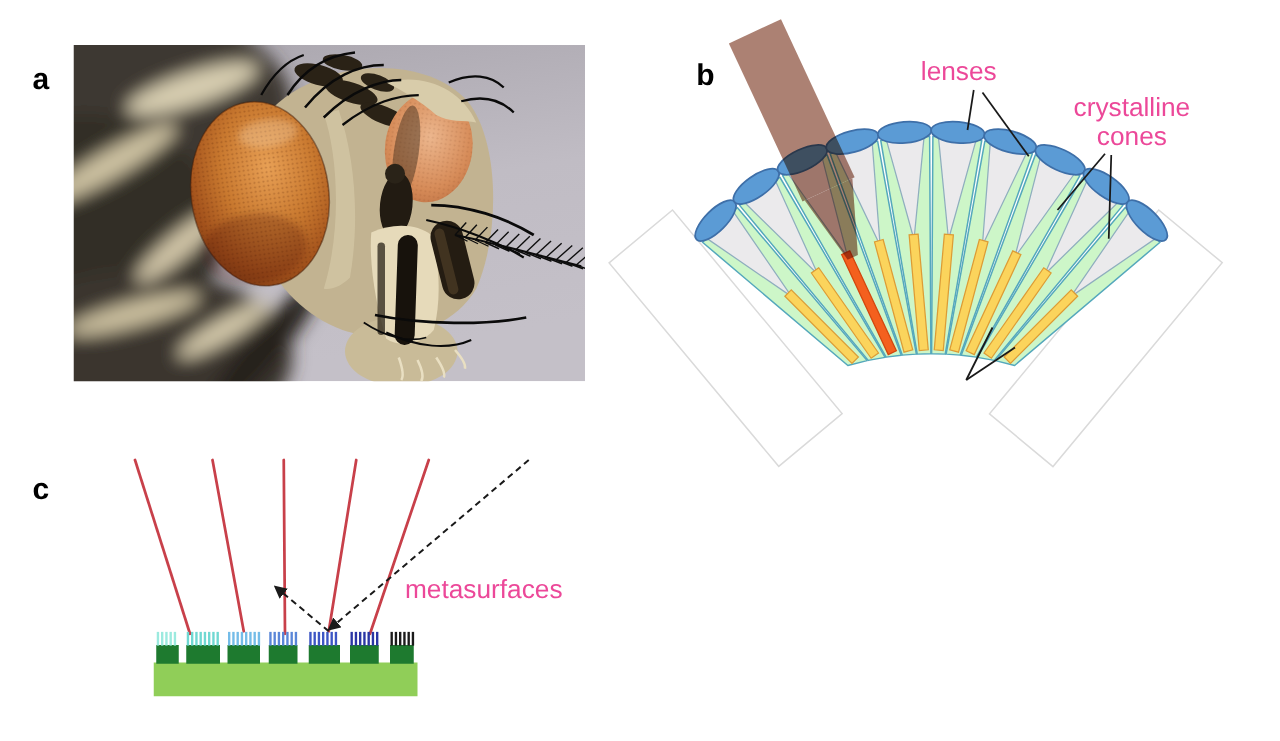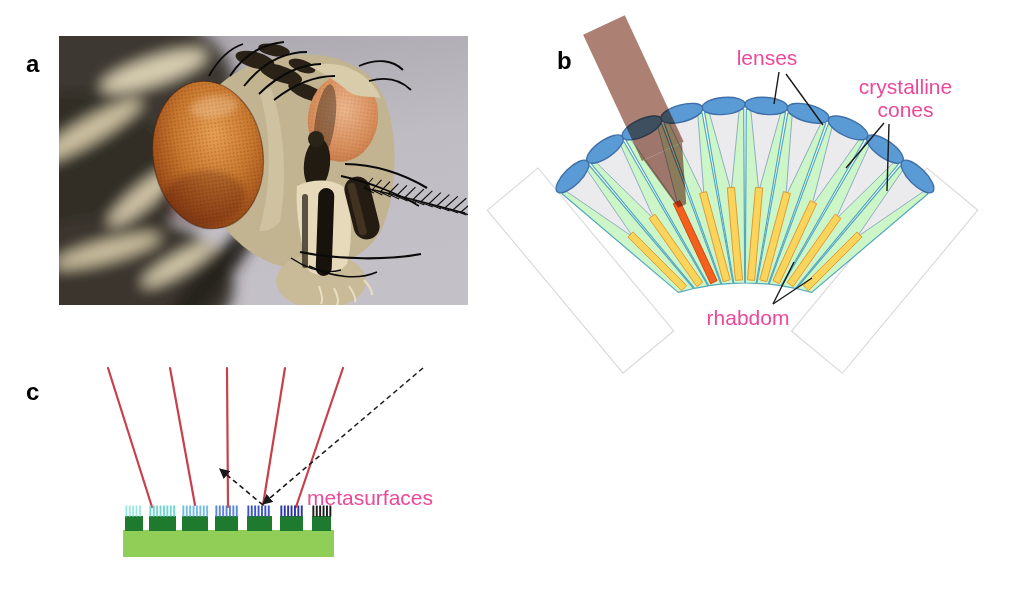--- a/index.html
+++ b/index.html
@@ -212,21 +212,20 @@
       <line x1="786" y1="74" x2="823" y2="125"></line>
       <line x1="884" y1="123" x2="846" y2="168"></line>
       <line x1="889" y1="124" x2="887" y2="191"></line>
       <line x1="773" y1="304" x2="794" y2="262"></line>
       <line x1="773" y1="304" x2="812" y2="278"></line>
     </g>
   </svg>
 
   <div class="ann-label" style="left:702px;top:46px;width:130px;">lenses</div>
   <div class="ann-label" style="left:833px;top:75px;width:145px;text-align:center;">crystalline cones</div>
-  <div class="ann-label" style="left:683px;top:306px;width:130px;">rhabdom</div>
 
   <div class="panel-letter" style="left:26px;top:378px;">c</div>
 
   <svg id="meta-svg" style="left:90px;top:355px;" width="380" height="215" viewBox="90 355 380 215">
     <defs>
       <marker id="arrowhead" viewBox="0 0 10 10" refX="7.5" refY="5" markerWidth="6.5" markerHeight="6.5" orient="auto-start-reverse">
         <path d="M0,0 L10,5 L0,10 z" fill="#1A1A1A"></path>
       </marker>
     </defs>
     <g id="meta-group">
@@ -291,14 +290,14 @@
         <rect x="322.6" y="505.5" width="1.9" height="11" fill="#1A1A1A"></rect>
         <rect x="326.0" y="505.5" width="1.9" height="11" fill="#1A1A1A"></rect>
         <rect x="329.4" y="505.5" width="1.9" height="11" fill="#1A1A1A"></rect>
       </g>
     <g fill="none" stroke-dasharray="5 3.5" stroke-width="1.6">
       <line x1="423" y1="368" x2="264" y2="503" marker-end="url(#arrowhead)" stroke="#1A1A1A"></line>
       <line x1="263" y1="505" x2="221" y2="470" marker-end="url(#arrowhead)" stroke="#1A1A1A"></line>
     </g>
   </svg>
 
-  <div class="ann-label" style="left:307px;top:486px;width:160px;text-align:left;">metasurfaces</div>
+  <div class="ann-label" style="left:307px;top:460px;width:160px;text-align:center;">metasurfaces</div>
 </div>
 
 </body></html>

